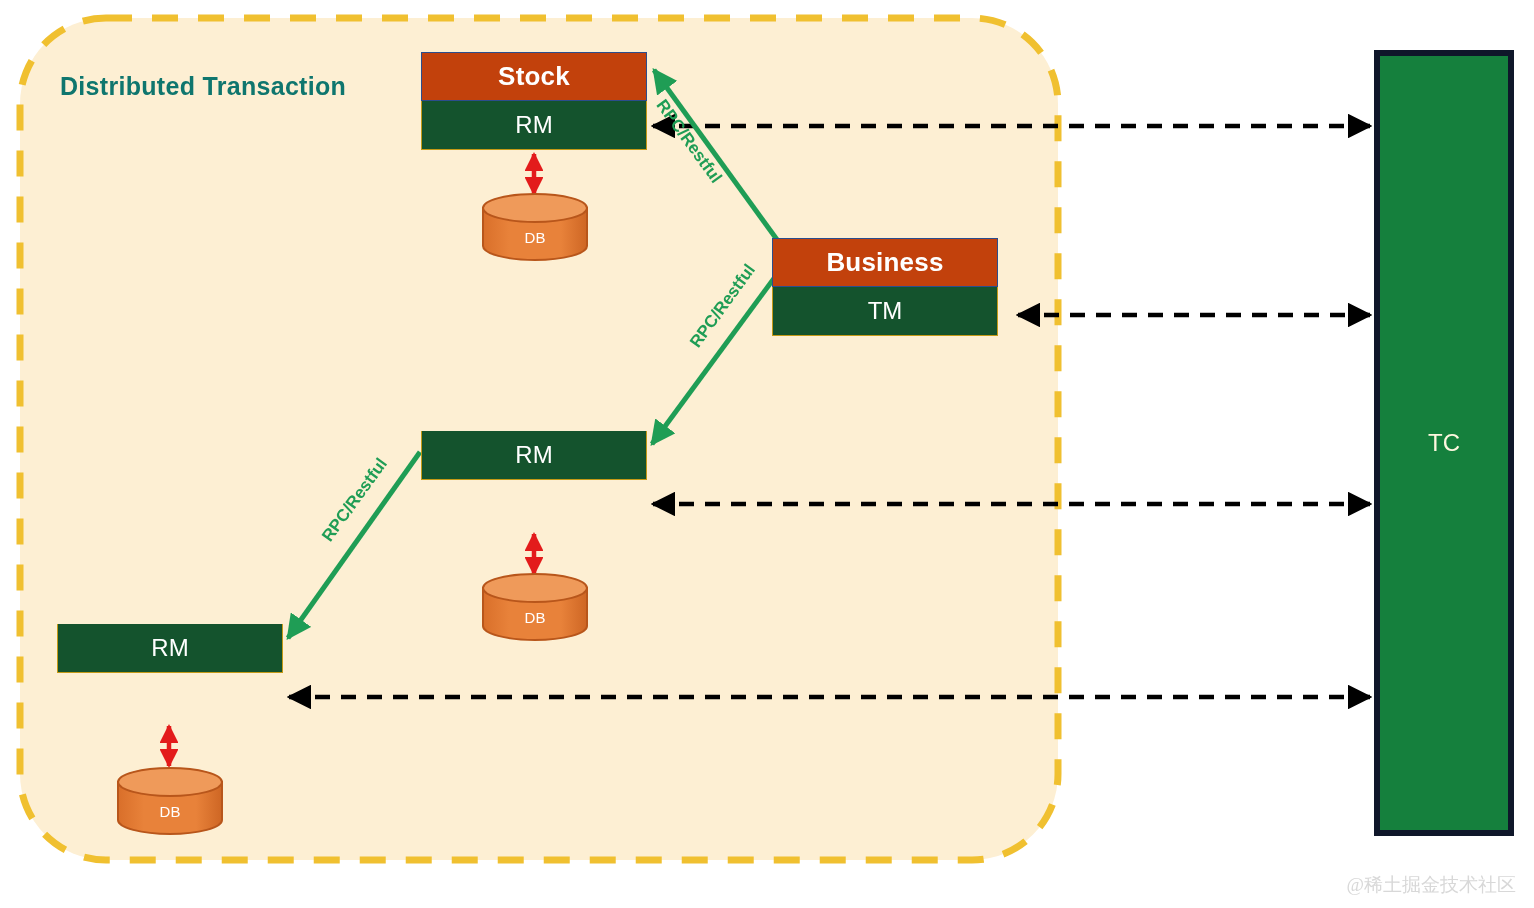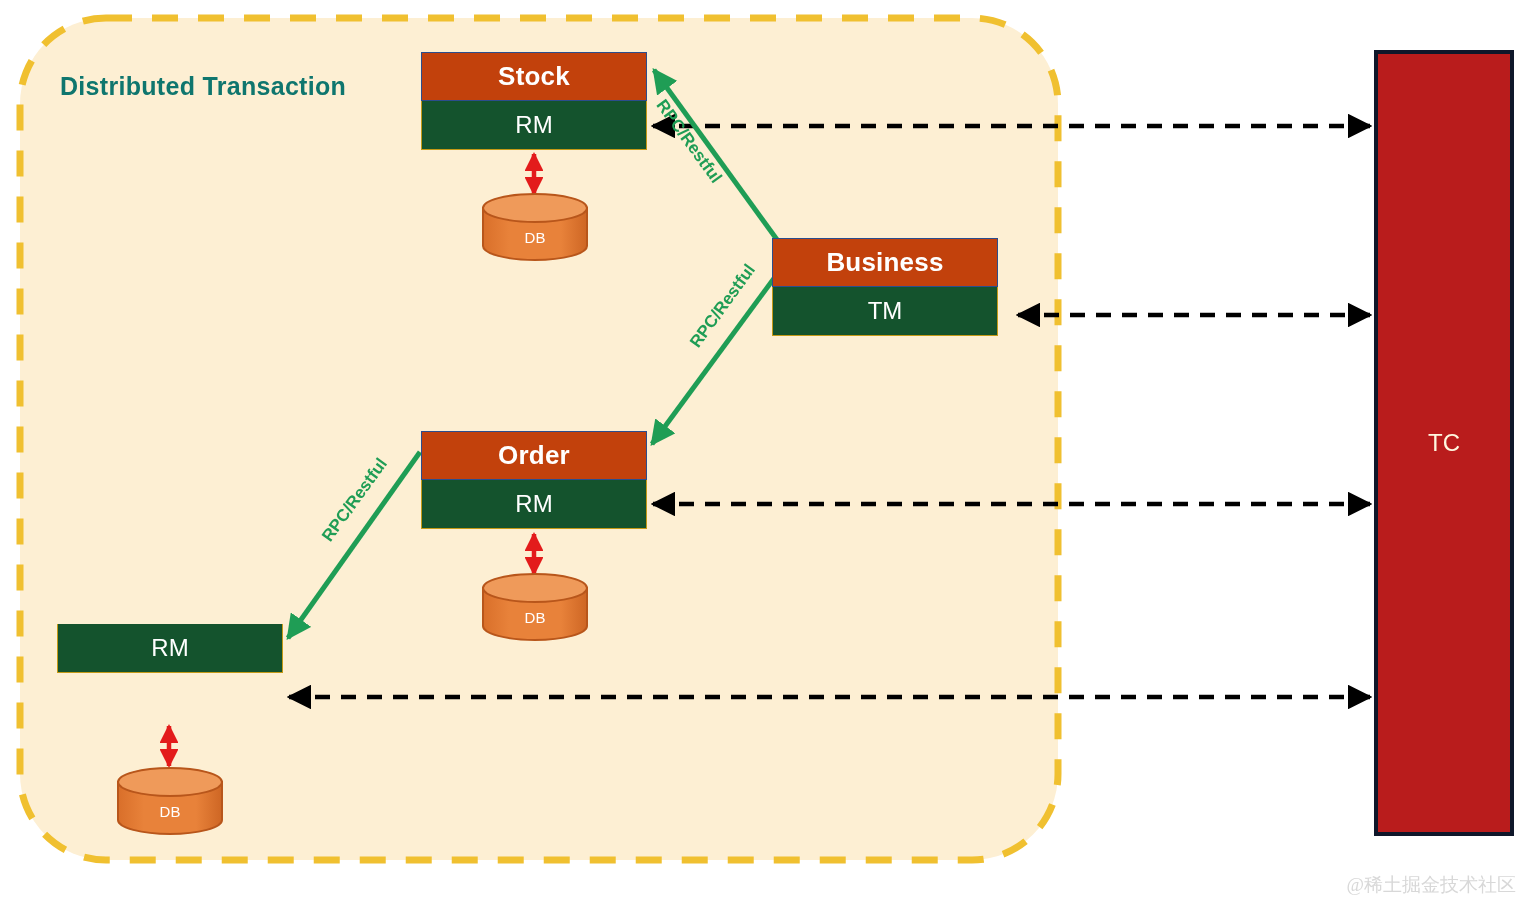--- a/index.html
+++ b/index.html
@@ -77,22 +77,22 @@
     font-weight: normal;
     padding-top: 14px;
     box-sizing: border-box;
   }
   .tc-box {
     position: absolute;
     left: 1374px;
     top: 50px;
     width: 140px;
     height: 786px;
-    background: #b91c1c;
-    border: 4px solid #0f172a;
+    background: #15803d;
+    border: 6px solid #0f172a;
     box-sizing: border-box;
     display: flex;
     align-items: center;
     justify-content: center;
     color: #fff8e0;
     font-size: 24px;
   }
   .group-title {
     position: absolute;
     left: 60px;
@@ -191,21 +191,20 @@
   <div class="db" style="left:483px; top:194px;">
     <div class="label">DB</div>
   </div>
 
   <div class="node" style="left:772px; top:238px;">
     <div class="head">Business</div>
     <div class="body">TM</div>
   </div>
 
   <div class="node" style="left:421px; top:431px;">
-    <div class="head">Order</div>
     <div class="body">RM</div>
   </div>
   <div class="db" style="left:483px; top:574px;">
     <div class="label">DB</div>
   </div>
 
   <div class="node" style="left:57px; top:624px;">
     <div class="body">RM</div>
   </div>
   <div class="db" style="left:118px; top:768px;">

